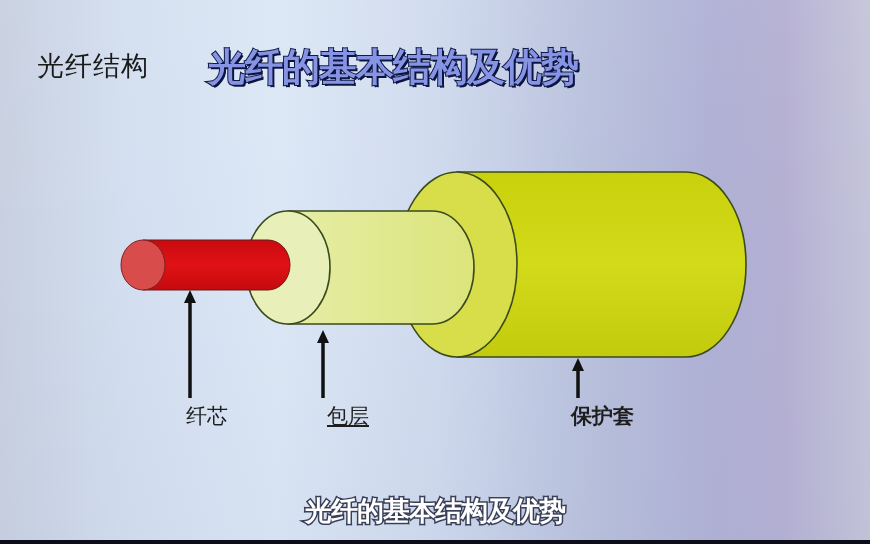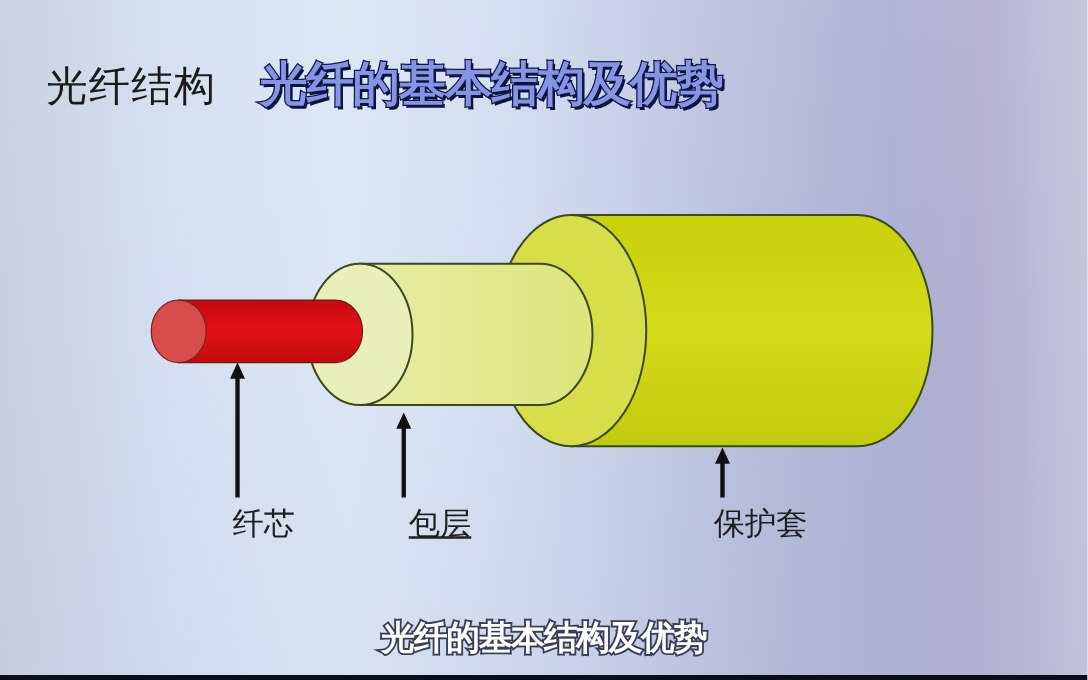--- a/index.html
+++ b/index.html
@@ -26,21 +26,21 @@
       position: absolute;
       left: 0; top: 0;
       width: 870px; height: 544px;
       background: linear-gradient(180deg, rgba(255,255,255,0.05) 0%, rgba(255,255,255,0.0) 50%, rgba(160,170,200,0.08) 100%);
       pointer-events: none;
     }
     .title-plain {
       position: absolute;
       left: 37px;
       top: 52px;
-      font-size: 33px;
+      font-size: 27px;
       color: #1a1a1a;
       letter-spacing: 1px;
       line-height: 1;
     }
     .title-bold {
       position: absolute;
       left: 208px;
       top: 48px;
       font-size: 38px;
       font-weight: bold;
@@ -50,21 +50,21 @@
       -webkit-text-stroke: 2px #101a48;
       paint-order: stroke fill;
       text-shadow: 2px 2px 0 #0c1440;
     }
     .diagram {
       position: absolute;
       left: 0; top: 0;
     }
     .label {
       position: absolute;
-      font-size: 25px;
+      font-size: 21px;
       color: #1e1e1e;
       line-height: 1;
     }
     .subtitle {
       position: absolute;
       left: 0;
       width: 870px;
       top: 497px;
       text-align: center;
       font-size: 27px;
@@ -134,17 +134,17 @@
     <polygon points="323,330 317,343 329,343" fill="#111"></polygon>
   </g>
   <g>
     <line x1="578" y1="368" x2="578" y2="398" stroke="#111" stroke-width="3.5"></line>
     <polygon points="578,358 572,371 584,371" fill="#111"></polygon>
   </g>
 </svg>
 
 <div class="label" style="left:186px; top:406px;">纤芯</div>
 <div class="label" style="left:327px; top:406px;text-decoration:underline;">包层</div>
-<div class="label" style="left:571px; top:406px;">保护套</div>
+<div class="label" style="left:571px; top:406px;font-weight:bold;">保护套</div>
 
 <div class="subtitle">光纤的基本结构及优势</div>
 
 <div class="bottom-bar"></div>
 
 </body></html>

